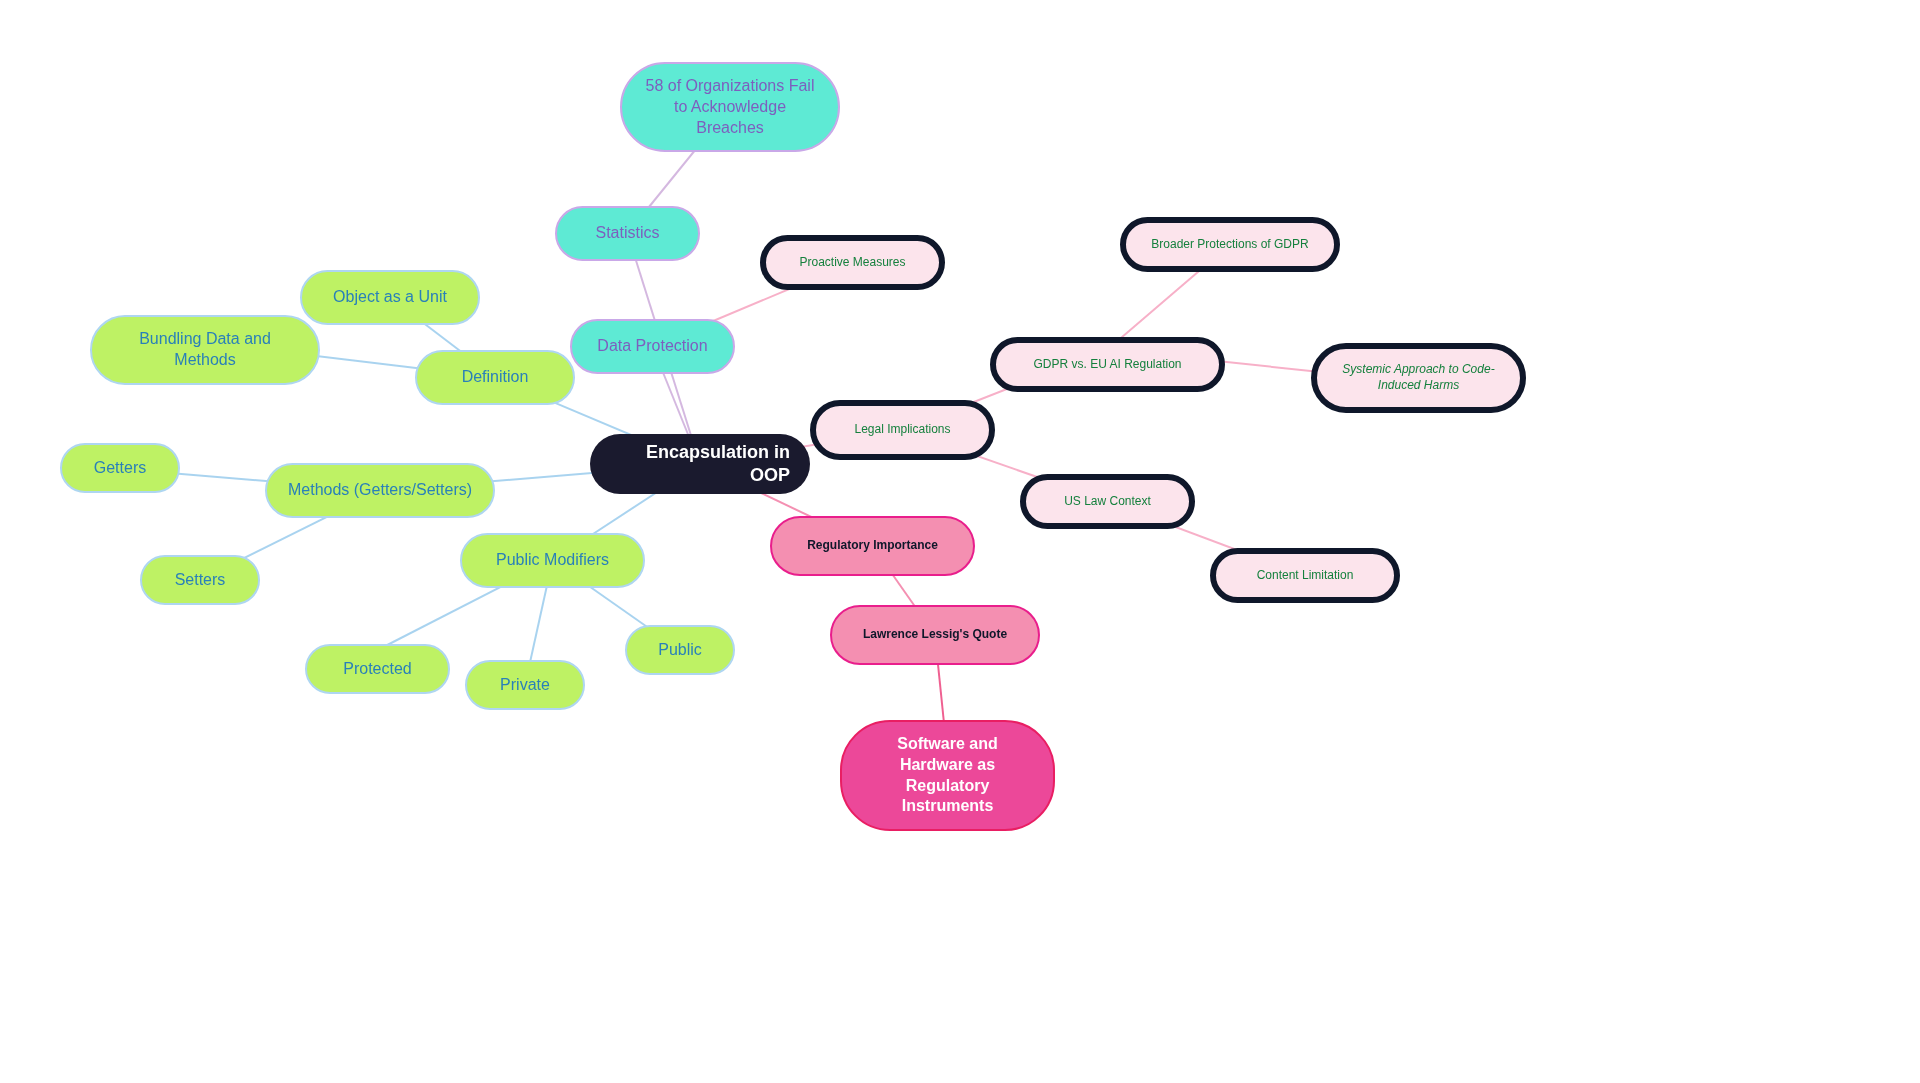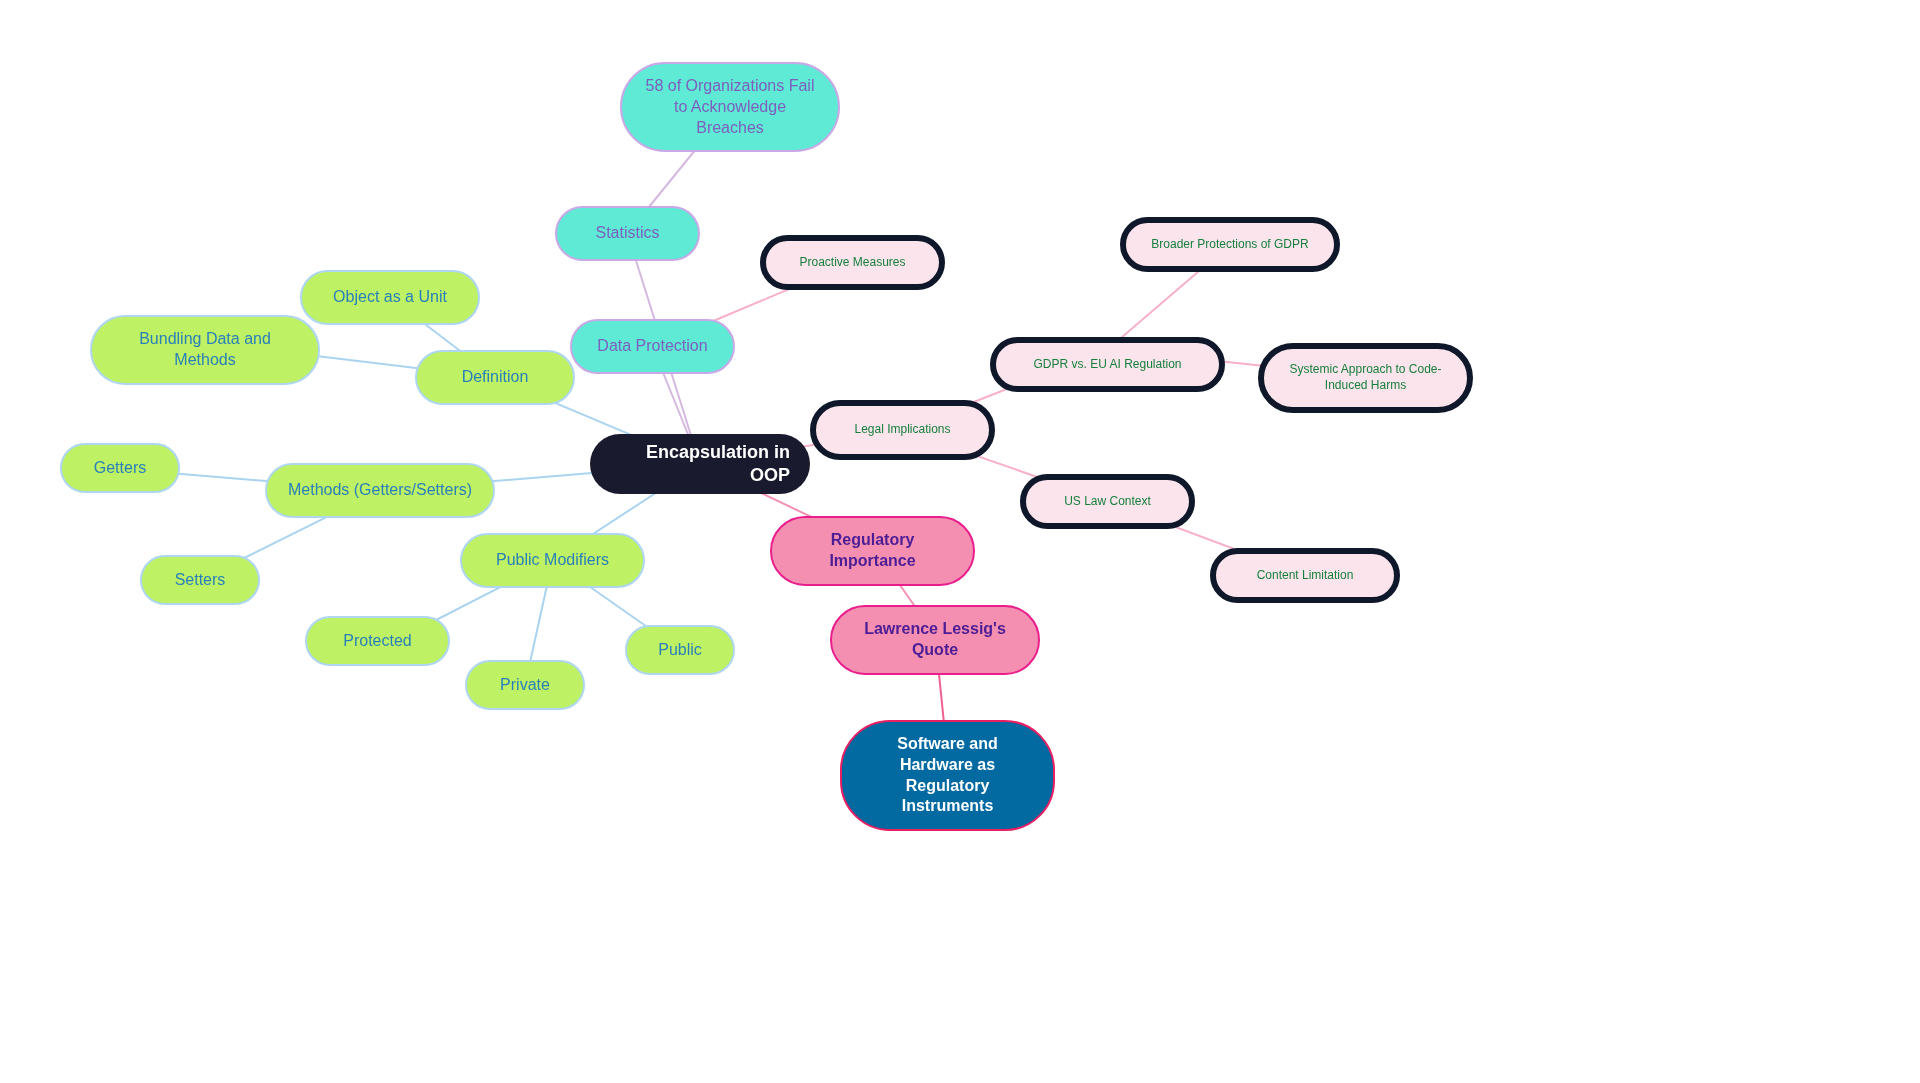--- a/index.html
+++ b/index.html
@@ -59,28 +59,28 @@
     .node-pink {
       background: #fce4ec;
       color: #15803d;
       border: 6px solid #0f172a;
       font-size: 12px;
       font-weight: 500;
     }
     
     .node-hotpink {
       background: #f48fb1;
-      color: #4c1d95;
+      color: #0f172a;
       border: 2px solid #e91e8c;
-      font-size: 16px;
+      font-size: 12px;
       font-weight: 600;
     }
     
     .node-deeppink {
-      background: #0369a1;
+      background: #ec4899;
       color: #ffffff;
       border: 2px solid #e91e63;
       font-size: 16px;
       font-weight: 600;
     }
   </style>
 </head>
 <body>
 
 <svg id="connections">
@@ -112,28 +112,28 @@
 <div id="mindmap-container"></div>
 
 <div class="node node-center" style="left: 590px; top: 434px; width: 220px; min-height: 60px; text-align: right;">Encapsulation in OOP</div>
 <div class="node node-blue" style="left: 415px; top: 350px; width: 160px; min-height: 55px;">Definition</div>
 <div class="node node-blue" style="left: 300px; top: 270px; width: 180px; min-height: 55px;">Object as a Unit</div>
 <div class="node node-blue" style="left: 90px; top: 315px; width: 230px; min-height: 55px;">Bundling Data and Methods</div>
 <div class="node node-blue" style="left: 265px; top: 463px; width: 230px; min-height: 55px;">Methods (Getters/Setters)</div>
 <div class="node node-blue" style="left: 60px; top: 443px; width: 120px; min-height: 50px;">Getters</div>
 <div class="node node-blue" style="left: 140px; top: 555px; width: 120px; min-height: 50px;">Setters</div>
 <div class="node node-blue" style="left: 460px; top: 533px; width: 185px; min-height: 55px;">Public Modifiers</div>
-<div class="node node-blue" style="left: 305px; top: 616px; width: 145px; min-height: 50px;">Protected</div>
+<div class="node node-blue" style="left: 305px; top: 644px; width: 145px; min-height: 50px;">Protected</div>
 <div class="node node-blue" style="left: 465px; top: 660px; width: 120px; min-height: 50px;">Private</div>
 <div class="node node-blue" style="left: 625px; top: 625px; width: 110px; min-height: 50px;">Public</div>
 <div class="node node-purple" style="left: 555px; top: 206px; width: 145px; min-height: 55px;">Statistics</div>
 <div class="node node-purple" style="left: 620px; top: 62px; width: 220px; min-height: 90px;">58 of Organizations Fail to Acknowledge Breaches</div>
 <div class="node node-purple" style="left: 570px; top: 319px; width: 165px; min-height: 55px;">Data Protection</div>
 <div class="node node-pink" style="left: 760px; top: 235px; width: 185px; min-height: 55px;">Proactive Measures</div>
 <div class="node node-pink" style="left: 810px; top: 400px; width: 185px; min-height: 60px;">Legal Implications</div>
 <div class="node node-pink" style="left: 990px; top: 337px; width: 235px; min-height: 55px;">GDPR vs. EU AI Regulation</div>
 <div class="node node-pink" style="left: 1120px; top: 217px; width: 220px; min-height: 55px;">Broader Protections of GDPR</div>
-<div class="node node-pink" style="left: 1258px; top: 343px; width: 215px; min-height: 70px;">Systemic Approach to Code-Induced Harms</div>
+<div class="node node-pink" style="left: 1311px; top: 343px; width: 215px; min-height: 70px; font-style: italic;">Systemic Approach to Code-Induced Harms</div>
 <div class="node node-pink" style="left: 1020px; top: 474px; width: 175px; min-height: 55px;">US Law Context</div>
 <div class="node node-pink" style="left: 1210px; top: 548px; width: 190px; min-height: 55px;">Content Limitation</div>
 <div class="node node-hotpink" style="left: 770px; top: 516px; width: 205px; min-height: 60px;">Regulatory Importance</div>
 <div class="node node-hotpink" style="left: 830px; top: 605px; width: 210px; min-height: 60px;">Lawrence Lessig's Quote</div>
 <div class="node node-deeppink" style="left: 840px; top: 720px; width: 215px; min-height: 75px;">Software and Hardware as Regulatory Instruments</div>
 
 </body></html>

